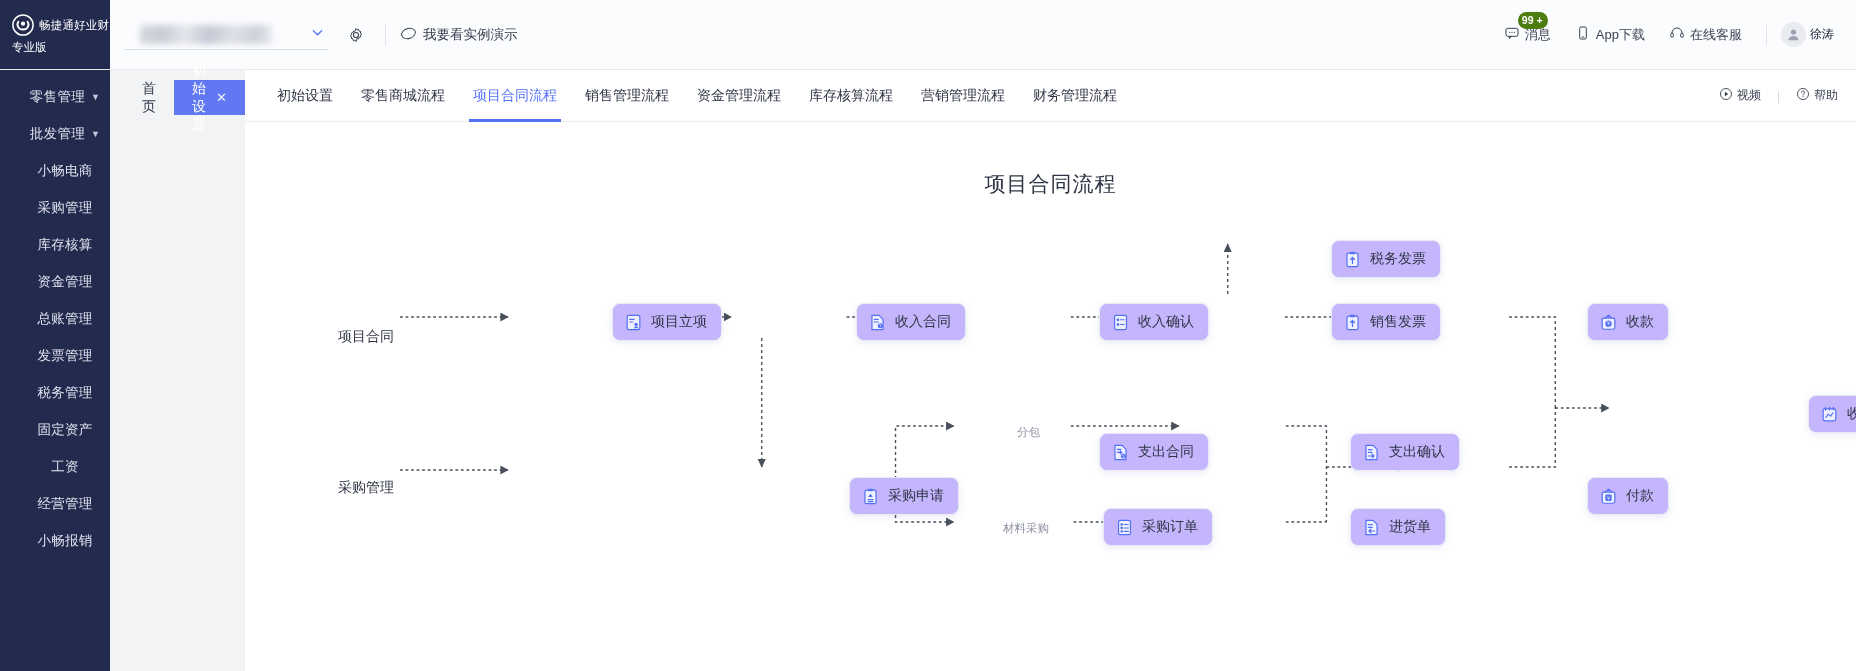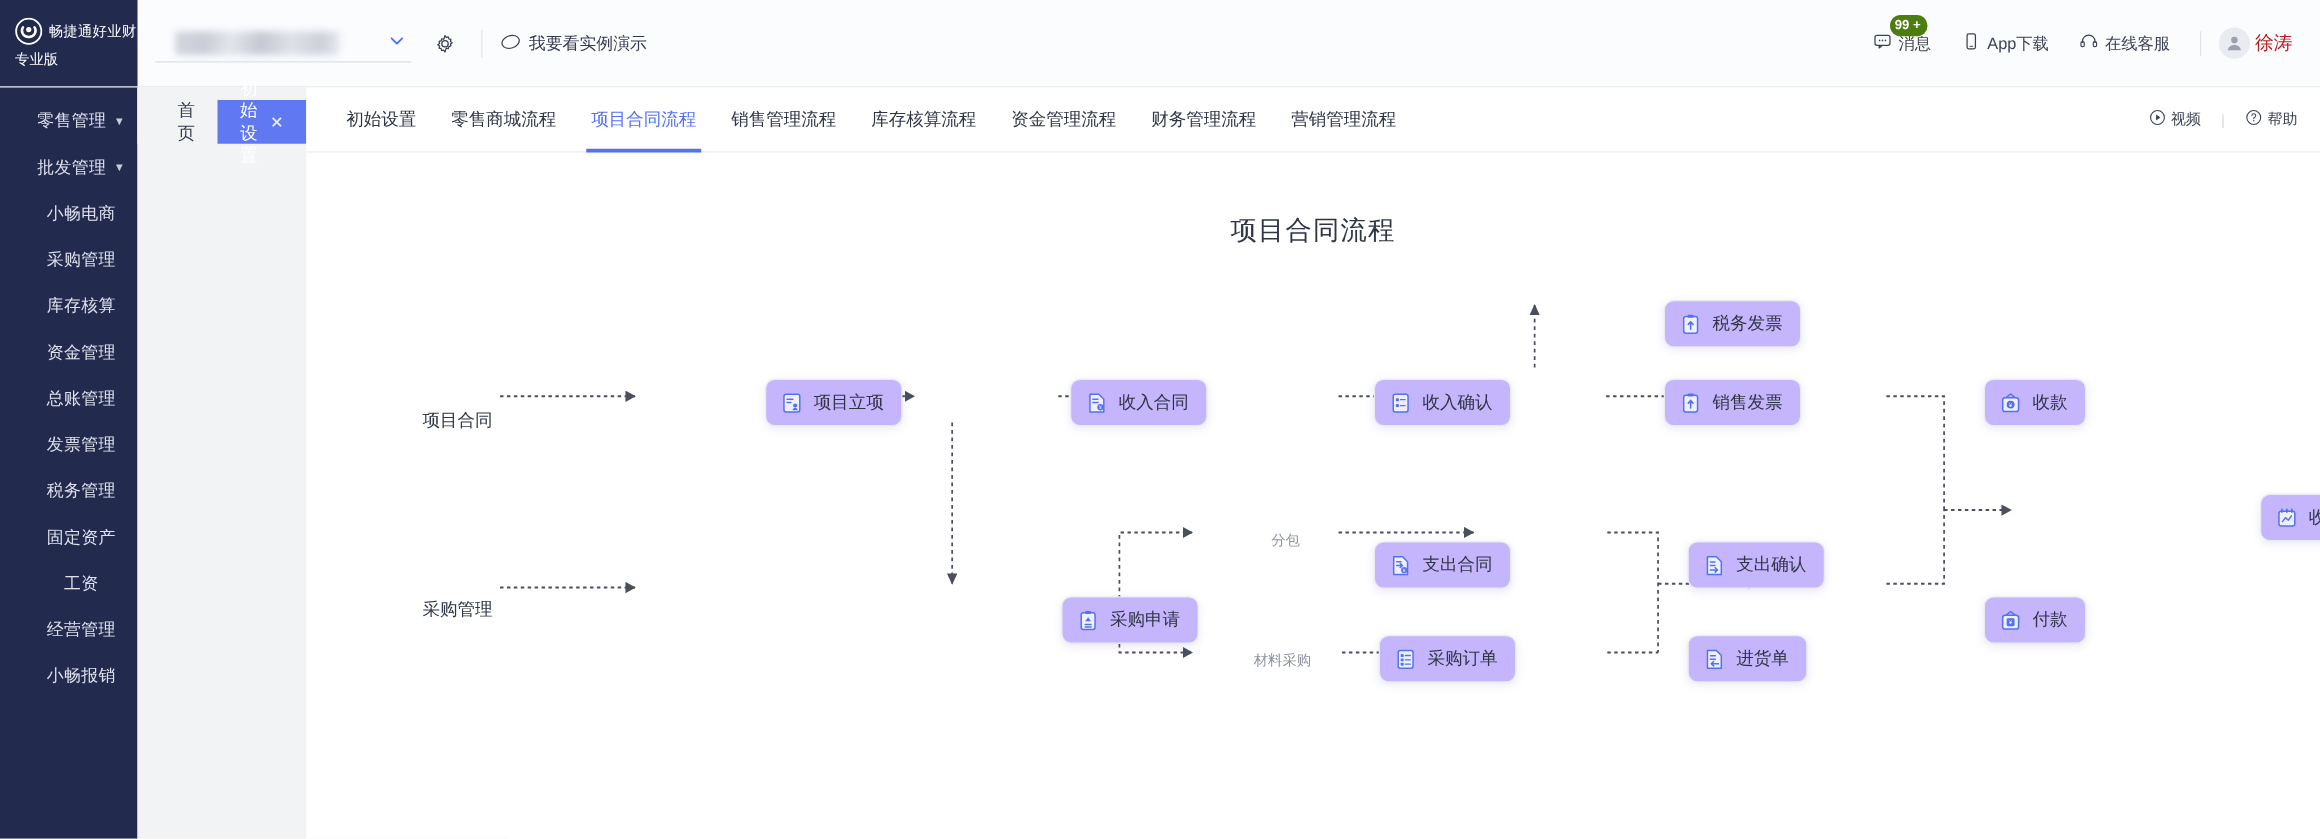--- a/index.html
+++ b/index.html
@@ -46,21 +46,21 @@
   .badge {
     position: absolute; top: -9px; left: 24px; background: #4d7c0f; color: #fff;
     font-size: 10.5px; line-height: 1; padding: 3px 5px 3px 4px; border-radius: 9px; font-weight: bold;
     white-space: nowrap;
   }
   .tr-sep { width: 1px; height: 20px; background: #e2e4ea; margin: 0 10px; }
   .avatar {
     width: 25px; height: 25px; border-radius: 50%; background: #e9ebf0;
     display: flex; align-items: center; justify-content: center; color: #9ba1b0;
   }
-  .uname { font-size: 15px; color: #b91c1c; }
+  .uname { font-size: 12px; color: #0f172a; }
 
   
   .body { flex: 1; display: flex; min-height: 0; }
 
   
   .sidebar {
     width: 110px; flex: 0 0 110px; background: #222a4e; padding-top: 8px;
     overflow: hidden;
   }
   .side-item {
@@ -279,30 +279,30 @@
           <div class="ntab">
               <span>零售商城流程</span>
             </div>
           <div class="ntab active">
               <span>项目合同流程</span>
             </div>
           <div class="ntab">
               <span>销售管理流程</span>
             </div>
           <div class="ntab">
+              <span>资金管理流程</span>
+            </div>
+          <div class="ntab">
               <span>库存核算流程</span>
             </div>
           <div class="ntab">
-              <span>资金管理流程</span>
+              <span>营销管理流程</span>
             </div>
           <div class="ntab">
               <span>财务管理流程</span>
-            </div>
-          <div class="ntab">
-              <span>营销管理流程</span>
             </div>
 
           <div class="nav-right">
             <span class="nr-item">
               <span>
                 <svg viewBox="0 0 24 24" width="14" height="14">
                   <circle cx="12" cy="12" r="9.5" fill="none" stroke="#3a4050" stroke-width="1.5"></circle>
                   <path d="M10 8 L16 12 L10 16 Z" fill="#3a4050"></path>
                 </svg>
               </span>

